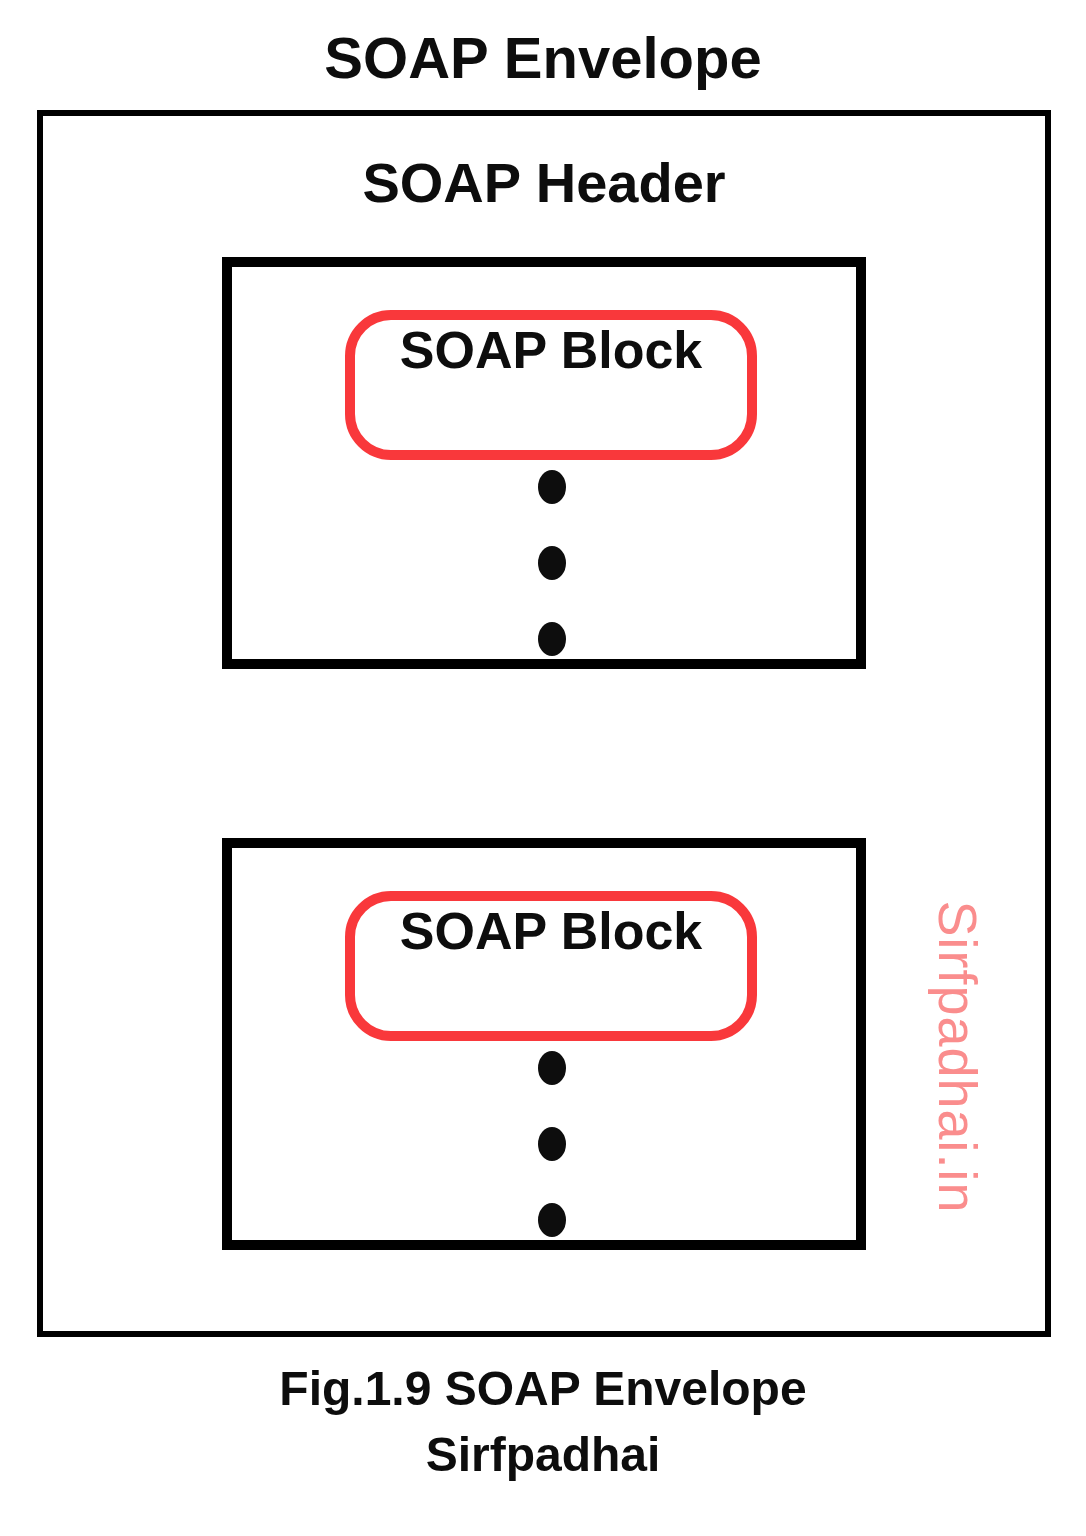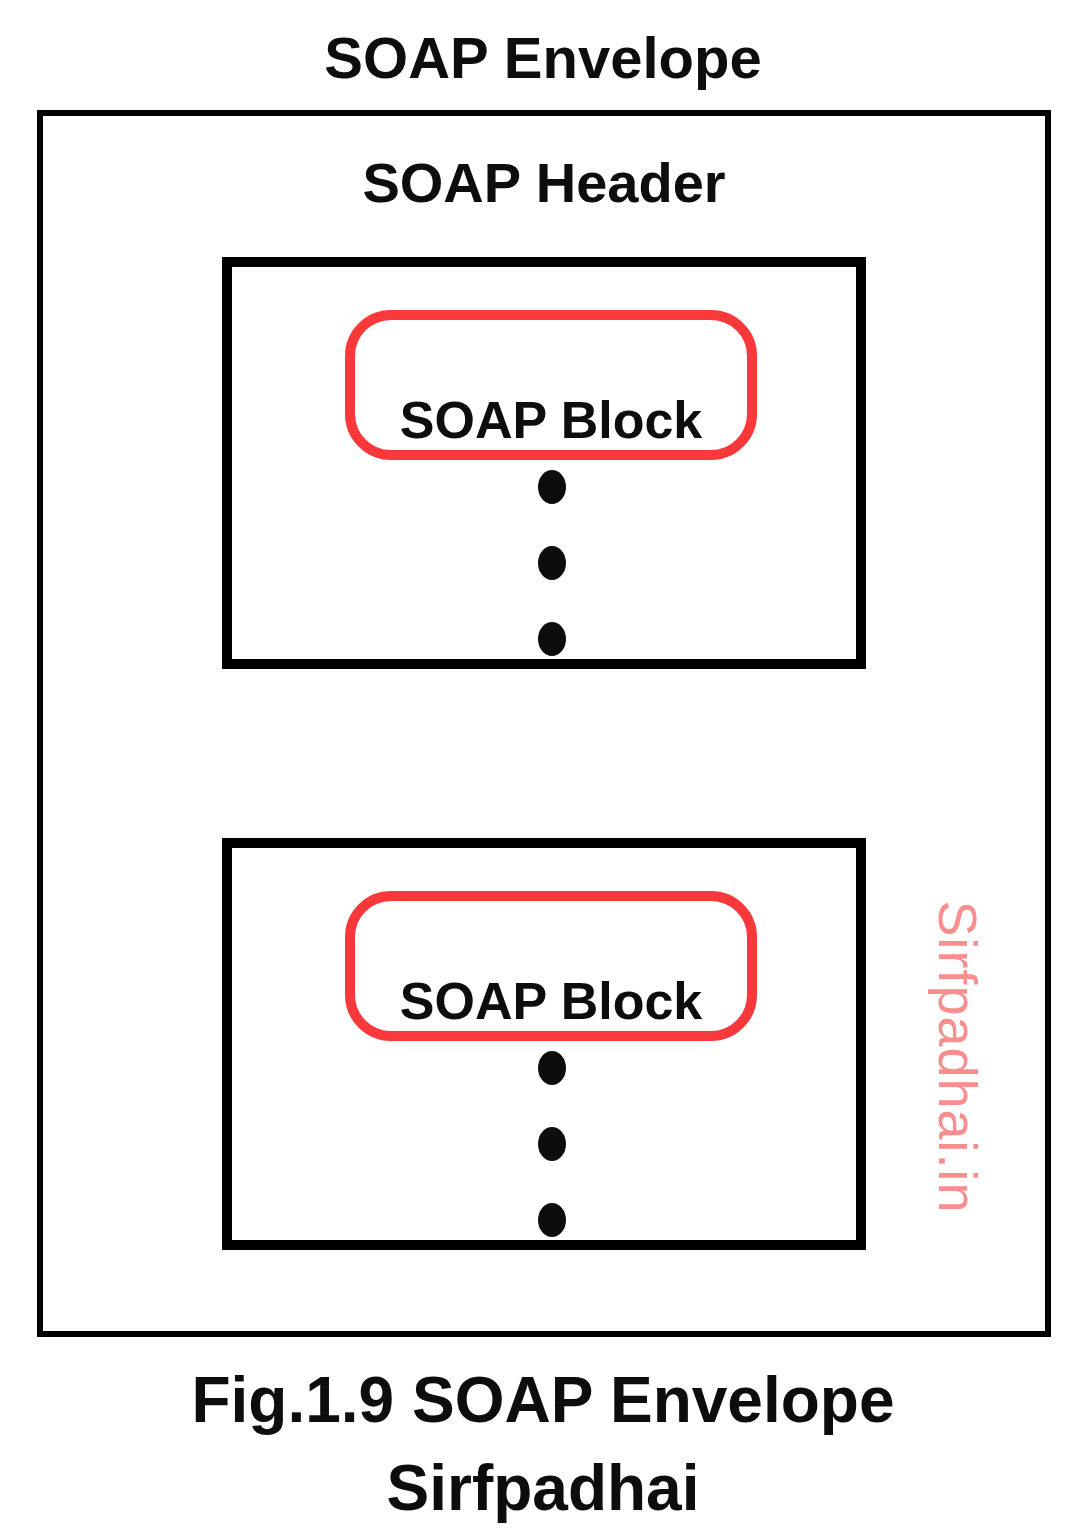--- a/index.html
+++ b/index.html
@@ -41,21 +41,21 @@
     border: 10px solid var(--box-border, #000000);
     background: transparent;
   }
   .header-box { top: 141px; }
   .body-box   { top: 722px; }
   .soap-block {
     position: absolute; left: 113px; top: 43px;
     width: 412px; height: 150px;
     border: 10px solid var(--block-border, #f9383b);
     border-radius: 46px;
-    display: flex; align-items: flex-end; justify-content: center;
+    display: flex; align-items: flex-start; justify-content: center;
     background: transparent;
   }
   .soap-block-label {
     font-size: 52px; font-weight: bold;
     color: var(--text, #0d0d0d);
     white-space: nowrap;
   }
   .ellipsis-dot {
     position: absolute; left: 306px;
     width: 28px; height: 34px;
@@ -70,21 +70,21 @@
     transform: translate(-50%, -50%) rotate(90deg);
     transform-origin: center center;
     font-size: 54px; font-weight: normal;
     letter-spacing: 1px;
     white-space: nowrap;
     color: var(--watermark, #fa8d8d);
   }
   .caption {
     position: absolute; top: 1356px; left: 0; width: 100%;
     text-align: center;
-    font-size: 64px; font-weight: bold; line-height: 1.38;
+    font-size: 48px; font-weight: bold; line-height: 1.38;
     color: var(--text, #0d0d0d);
   }
 </style>
 </head>
 <body>
 
 <div class="page">
 
   <div class="diagram-title">SOAP Envelope</div>
 

